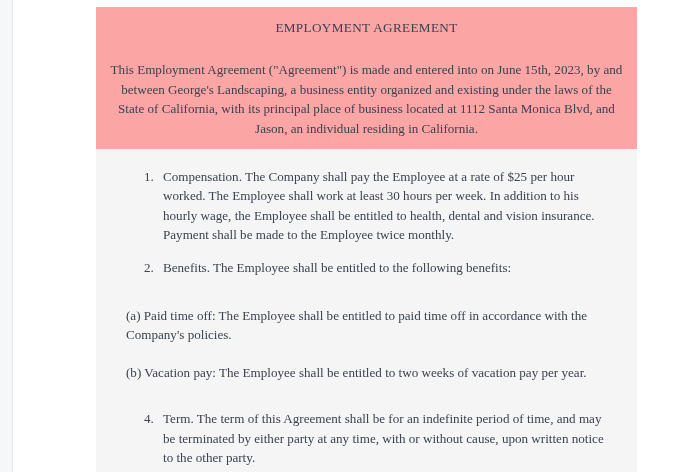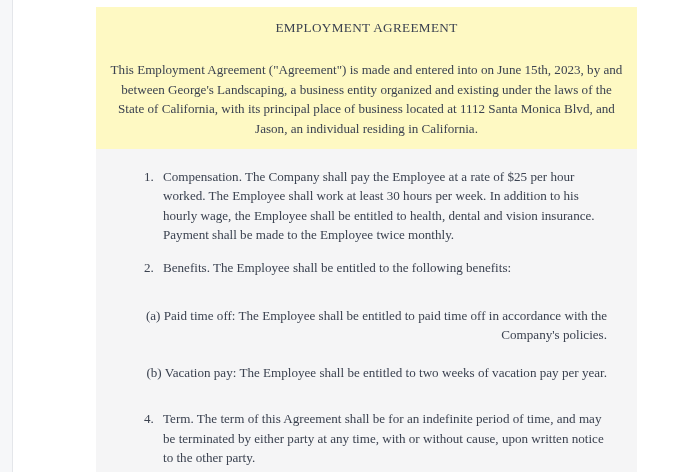--- a/index.html
+++ b/index.html
@@ -40,21 +40,21 @@
   
   .doc-column {
     position: absolute;
     left: 82px;   
     top: 7px;
     width: 541px; 
   }
 
   
   .hero {
-    background: #fef9c3;
+    background: #fca5a5;
     color: #3b4250;
     padding: 9px 12px 10px 12px;
     box-sizing: border-box;
   }
   .hero .hero-title {
     text-align: center;
     font-size: 13.2px;
     letter-spacing: 0.35px;
     line-height: 1.3;
     margin: 3px 0 0 0;
@@ -87,21 +87,21 @@
     margin: 13px;
   }
   ol.num-list li + li {
     margin-top: 0px;
   }
 
   
   .sub-block {
     background: #f5f5f6;
     color: #3b4250;
-    text-align: right;
+    text-align: left;
     font-size: 13.1px;
     line-height: 19.6px;
     padding: 9px 30px 9px 30px;
     box-sizing: border-box;
   }
 </style>
 </head>
 <body>
 
 <div class="left-gutter"></div>

